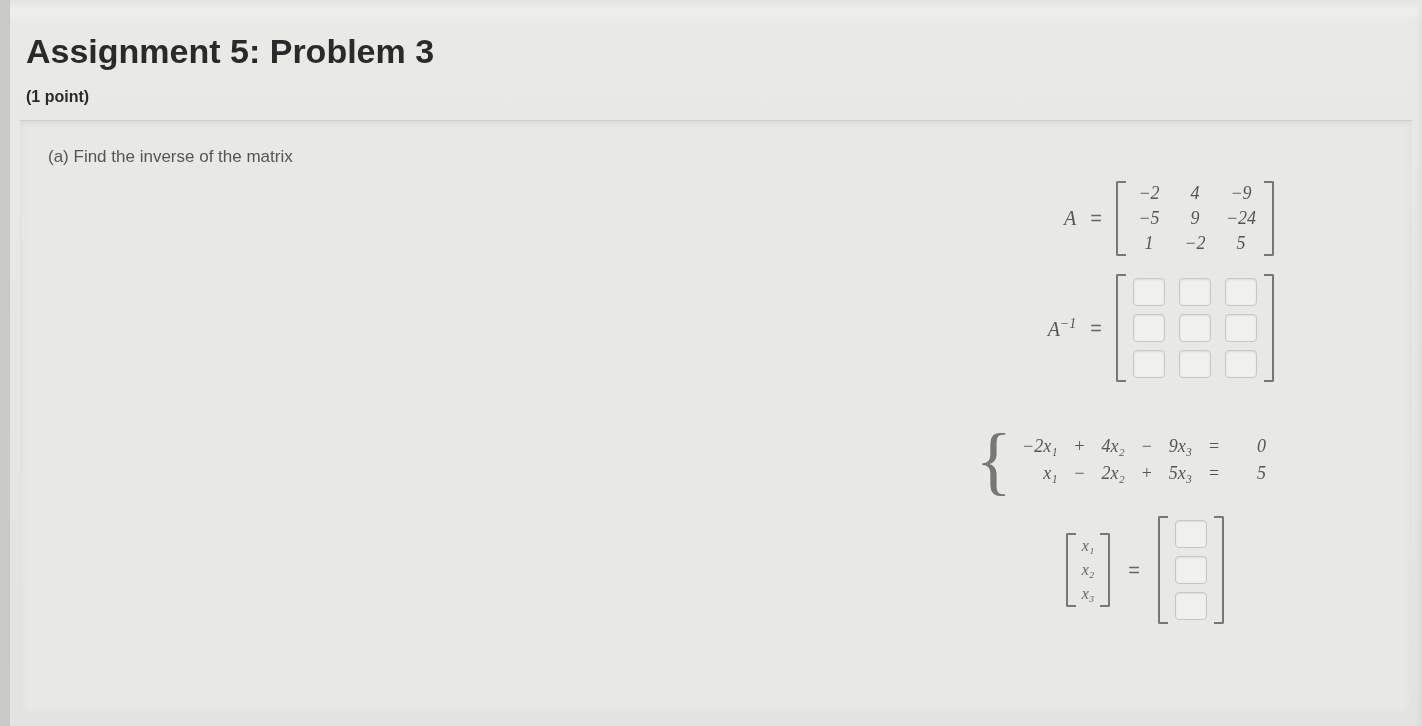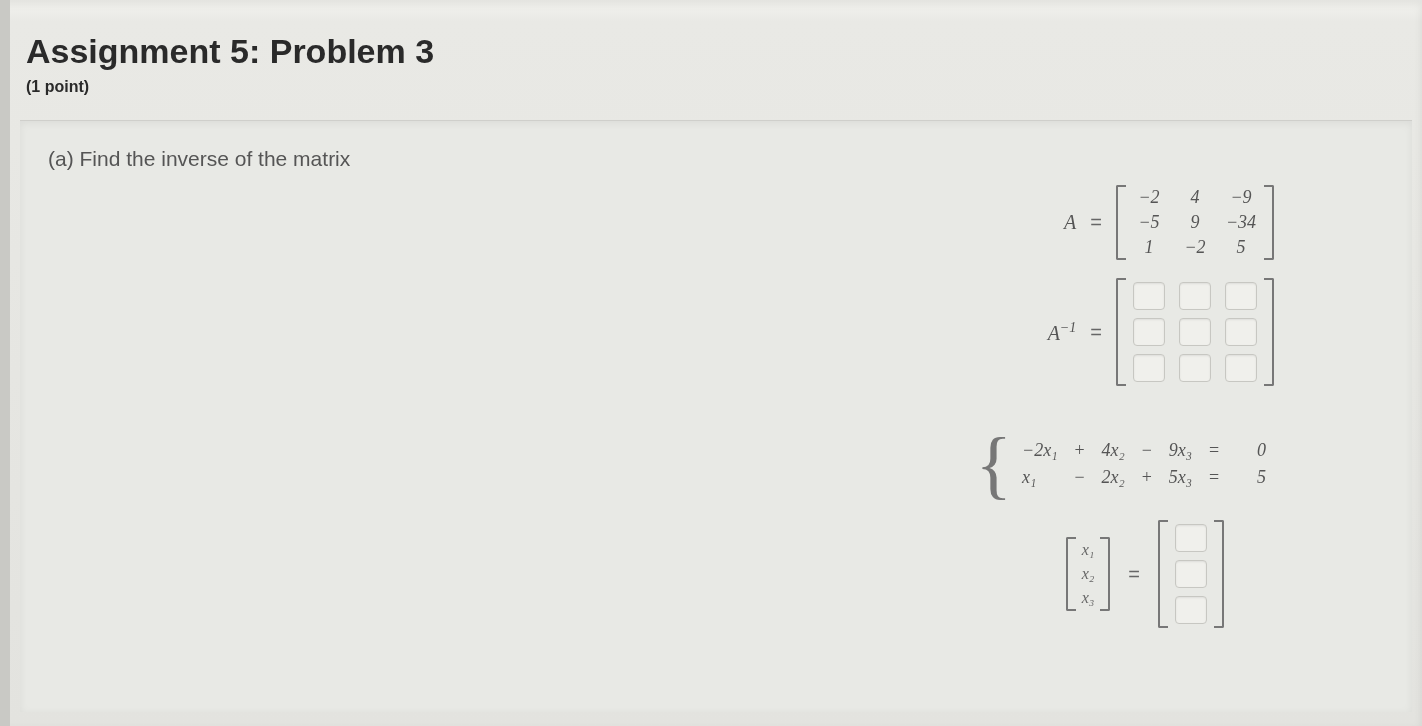--- a/index.html
+++ b/index.html
@@ -28,38 +28,38 @@
     position: absolute;
     left: 26px;
     top: 32px;
     font-size: 34px;
     font-weight: 600;
     color: #2a2a2a;
   }
   .points {
     position: absolute;
     left: 26px;
-    top: 78px;
+    top: 88px;
     font-size: 16px;
     font-weight: 700;
     color: #2a2a2a;
   }
   .problem-box {
     position: absolute;
     left: 20px;
     top: 120px;
     right: 10px;
     bottom: 14px;
     background: #e8e9e5;
     border-top: 1px solid #cfcfcb;
     box-shadow: inset 0 2px 8px rgba(0,0,0,0.06);
     padding: 18px 18px 18px 28px;
   }
   .part-label {
-    font-size: 21px;
+    font-size: 17px;
     color: #555;
     margin: 8px 0 14px 0;
   }
   .spacer { height: 40px; }
 
   
   .math-row {
     display: flex;
     align-items: center;
     justify-content: flex-end;
@@ -127,20 +127,21 @@
     justify-content: flex-end;
     margin-right: 120px;
     margin-top: 4px;
   }
   table.sys td {
     font-family: "Cambria Math", Georgia, serif;
     font-style: italic;
     font-size: 18px;
     color: #555;
     padding: 2px 6px;
+    text-align: right;
     white-space: nowrap;
   }
   table.sys td.op { font-style: normal; text-align: center; min-width: 16px; }
   table.sys td.rhs { text-align: right; min-width: 30px; }
 
   .solution-row {
     display: flex;
     align-items: center;
     justify-content: flex-end;
     margin-right: 170px;
@@ -177,21 +178,21 @@
         <table class="mat">
           <tbody>
               <tr>
             <td>−2</td>
             <td>4</td>
             <td>−9</td>
           </tr>
           <tr>
             <td>−5</td>
             <td>9</td>
-            <td>−34</td>
+            <td>−24</td>
           </tr>
           <tr>
             <td>1</td>
             <td>−2</td>
             <td>5</td>
           </tr>
         </tbody>
           </table>
         <div class="rbracket"></div>
       </div>

